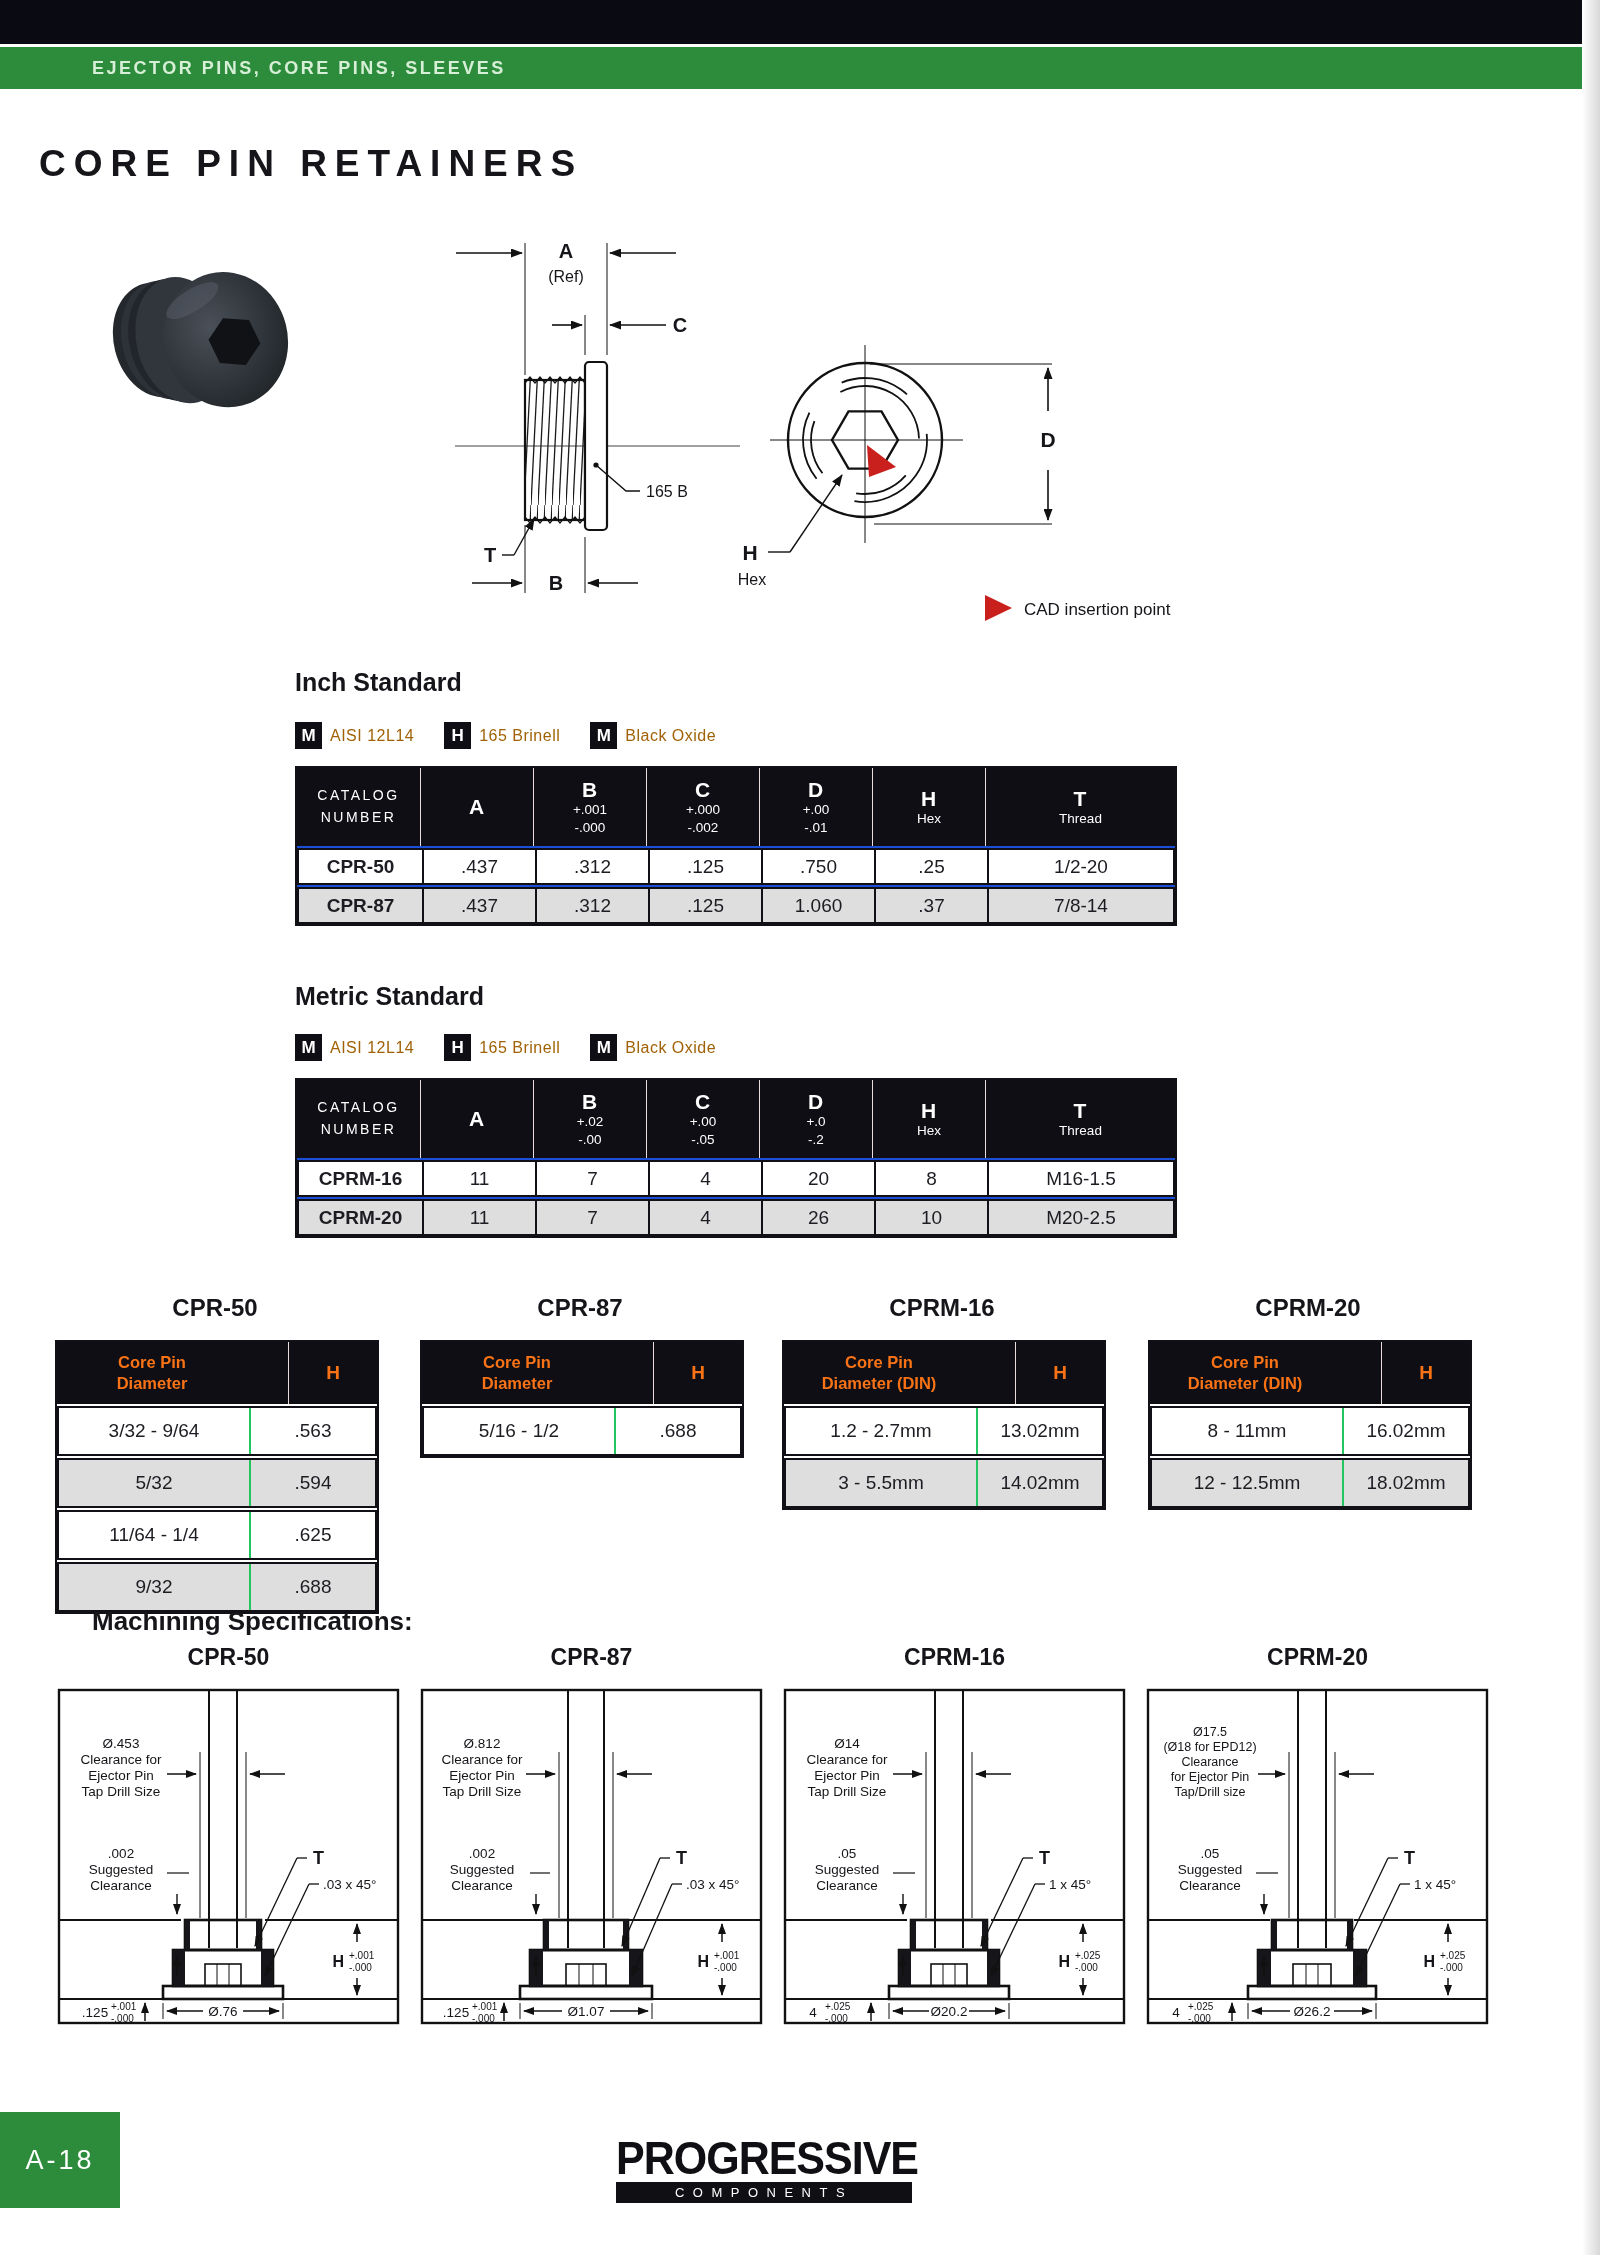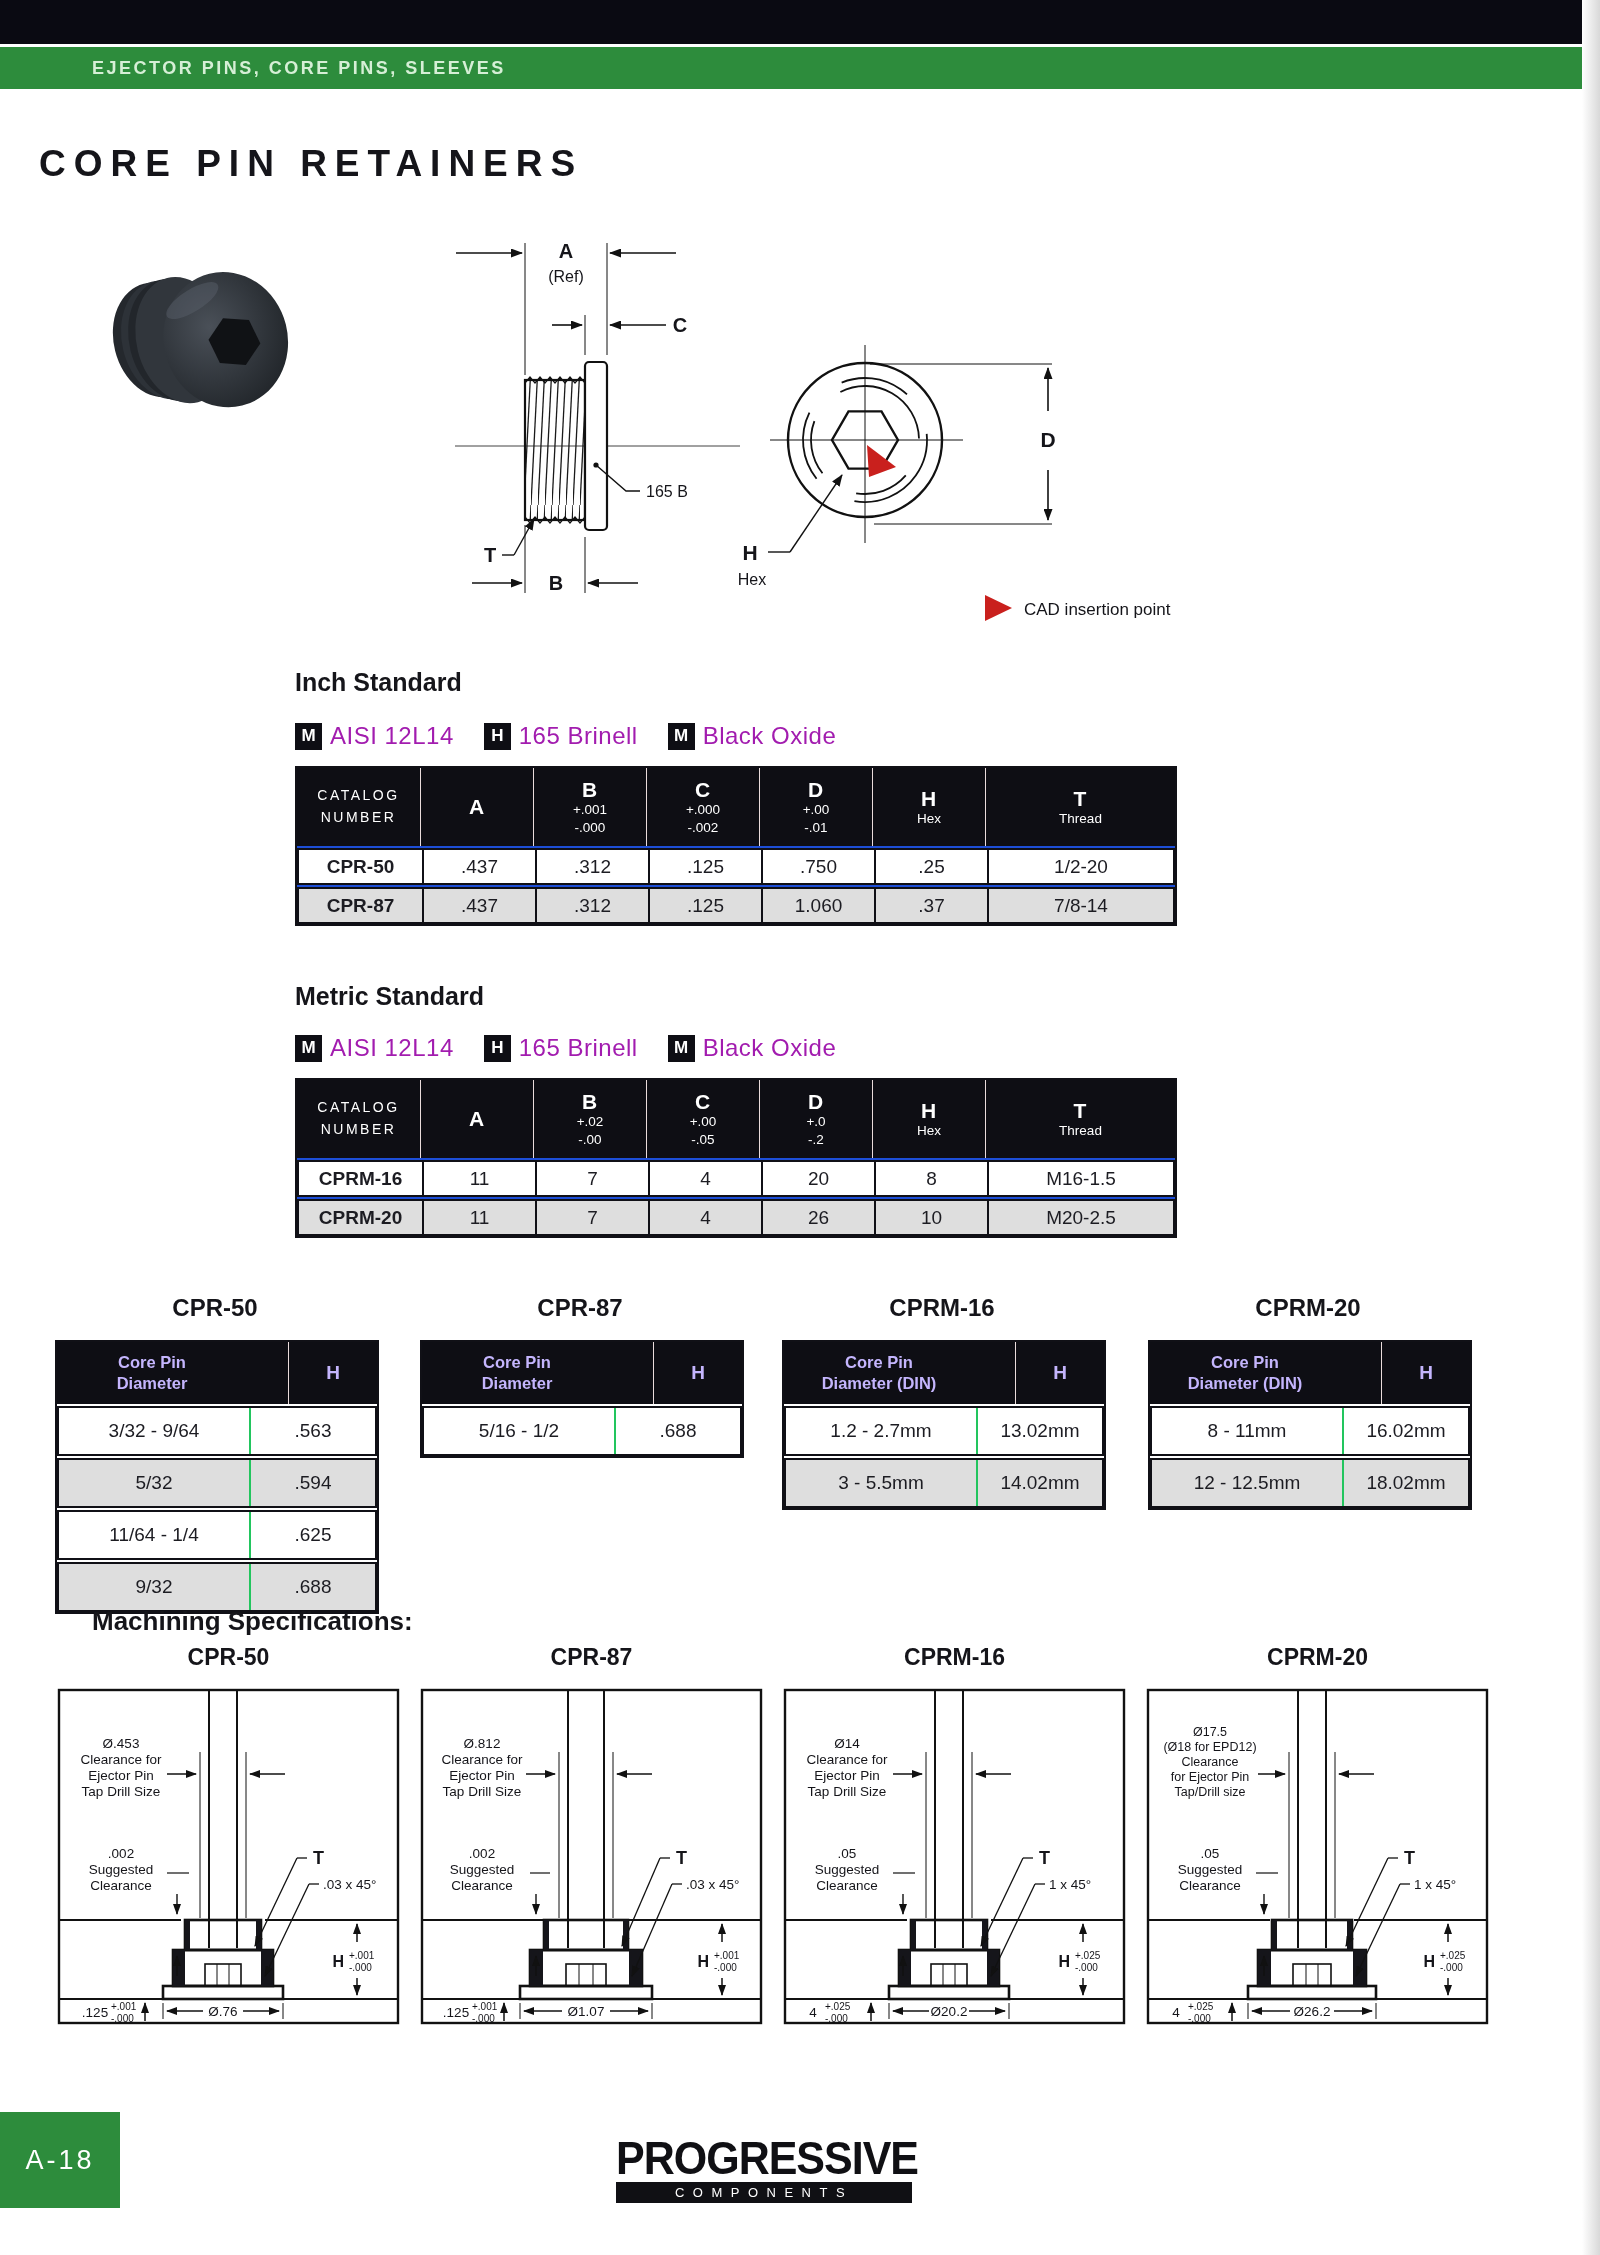--- a/index.html
+++ b/index.html
@@ -11,39 +11,39 @@
   .bar-black{left:0;top:0;width:1600px;height:44px;background:#0a0a12;}
   .bar-green{left:0;top:47px;width:1600px;height:42px;background:#2d8c3c;display:flex;align-items:center;}
   .bar-green span{margin-left:92px;color:#d6efd6;font-weight:bold;font-size:18px;letter-spacing:2.5px;}
   .page-title{left:39px;top:143px;font-size:37px;font-weight:bold;letter-spacing:8px;color:#15151a;}
 
   
   .sec-h{font-size:25px;font-weight:bold;color:#15151a;}
   .badges{display:flex;align-items:center;}
   .badge{display:inline-flex;width:27px;height:27px;background:#0e0e14;color:#fff;font-weight:bold;
          font-size:17px;align-items:center;justify-content:center;}
-  .badge-label{font-size:24px;color:#a21caf;margin-left:8px;margin-right:30px;letter-spacing:0.5px;text-align:center;}
+  .badge-label{font-size:16px;color:#a16207;margin-left:8px;margin-right:30px;letter-spacing:0.5px;text-align:center;}
 
   
   .spec-table{width:878px;border:2.5px solid #101016;background:#1d4ed8;}
   .st-head{display:grid;grid-template-columns:123px 113px 113px 113px 113px 113px 1fr;background:#0e0e14;height:78px;color:#fff;}
   .st-head>div{display:flex;flex-direction:column;align-items:center;justify-content:center;border-left:1px solid #eadcdc;}
   .st-head>div:first-child{border-left:none;}
   .st-cat span{display:block;font-size:14px;letter-spacing:2.5px;line-height:1.55;text-align:center;}
   .st-col b{font-size:21px;letter-spacing:1px;line-height:1.1;}
   .st-col i{font-style:normal;font-size:13.5px;line-height:1.3;}
   .st-row{display:grid;grid-template-columns:123px 113px 113px 113px 113px 113px 1fr;border:2px solid #101016;margin-top:2px;}
   .st-row>div{display:flex;align-items:center;justify-content:center;font-size:19px;height:33px;border-left:2px solid #101016;background:#fff;color:#1c1c22;}
   .st-row>div:first-child{border-left:none;font-weight:bold;}
   .st-row.alt>div{background:#dedede;}
 
   
   .htitle{width:320px;text-align:center;font-size:24px;font-weight:bold;}
   .htable{width:320px;border:2.5px solid #101016;background:#fff;}
-  .ht-head{display:grid;grid-template-columns:190px 1fr;background:#0e0e14;color:#c4b5fd;height:62px;gap:41px;}
+  .ht-head{display:grid;grid-template-columns:190px 1fr;background:#0e0e14;color:#f97316;height:62px;gap:41px;}
   .ht-head>div{display:flex;flex-direction:column;align-items:center;justify-content:center;}
   .ht-head>div+div{border-left:1px solid #eadcdc;}
   .ht-head span{display:block;font-size:16.5px;font-weight:bold;line-height:1.3;}
   .ht-h2{font-size:19px;font-weight:bold;}
   .ht-row{display:grid;grid-template-columns:190px 1fr;border:2px solid #101016;margin-top:2px;}
   .ht-row>div{display:flex;align-items:center;justify-content:center;height:46px;font-size:19px;background:#fff;color:#1c1c22;}
   .ht-row>div+div{border-left:2px solid #22c55e;}
   .ht-row.alt>div{background:#dedede;}
 
   

